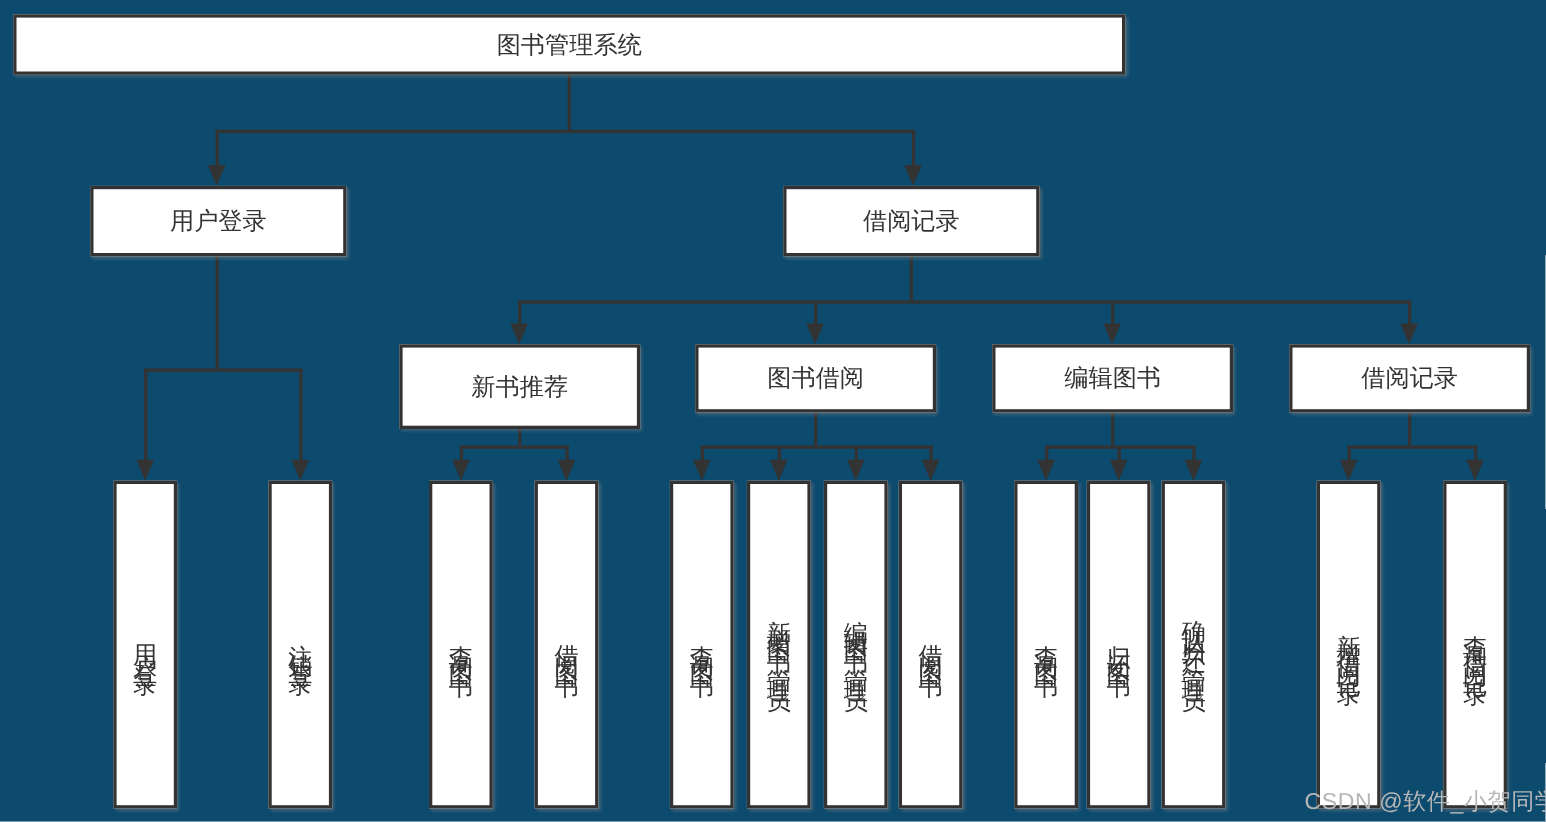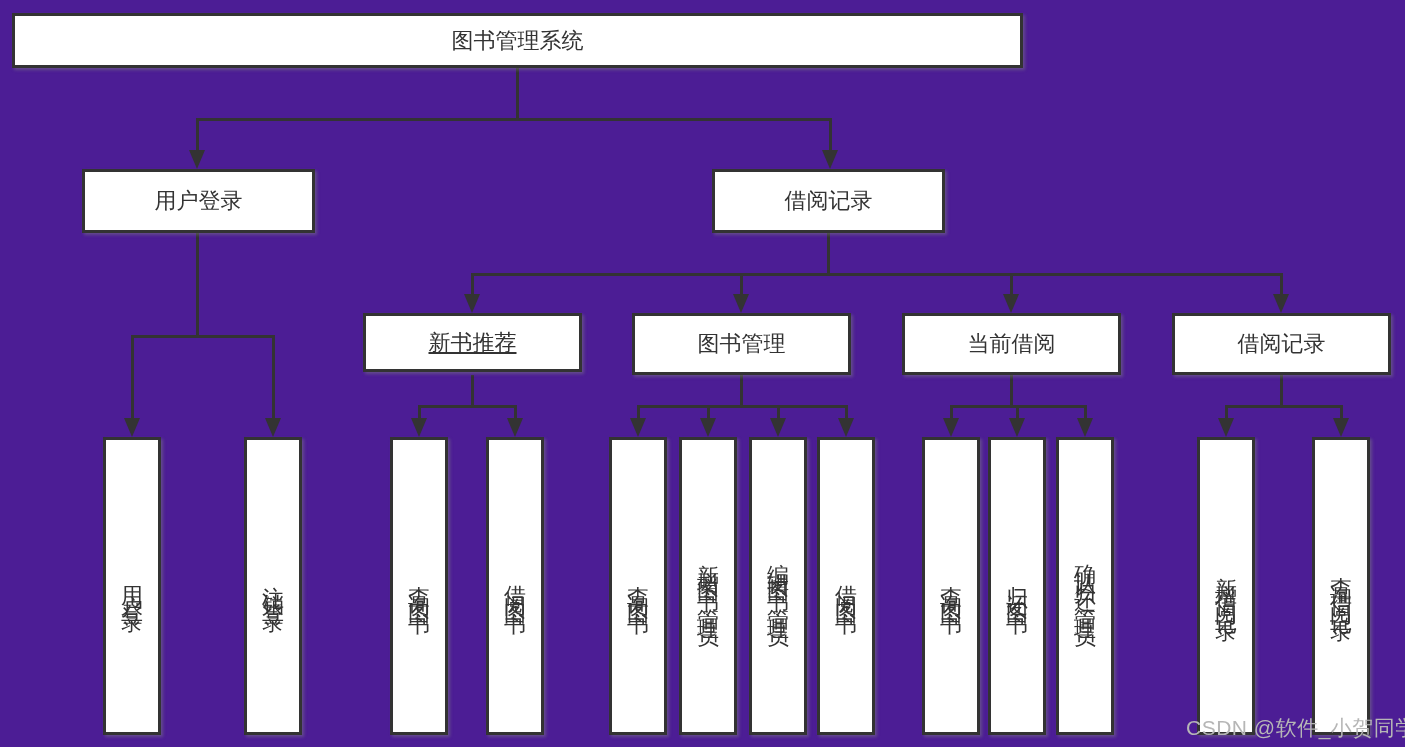--- a/index.html
+++ b/index.html
@@ -5,21 +5,21 @@
   html, body {
     margin: 0;
     padding: 0;
     background: #ffffff;
     font-family: "Liberation Sans", "DejaVu Sans", sans-serif;
   }
   .stage {
     position: relative;
     width: 1405px;
     height: 747px;
-    background: #4c1d95;
+    background: #0c4a6e;
     overflow: hidden;
   }
   .node {
     position: absolute;
     box-sizing: border-box;
     background: #ffffff;
     border: 3px solid #333333;
     box-shadow: 2px 2px 3px rgba(130,130,130,0.45);
     display: flex;
     align-items: center;
@@ -96,28 +96,28 @@
   <div class="line" style="left:471px; top:273px; width:812px; height:3px;"></div>
   <div class="line" style="left:471px; top:273px; width:3px; height:22px;"></div>
   <div class="arrow" style="left:464px; top:294px;"></div>
   <div class="line" style="left:740px; top:273px; width:3px; height:22px;"></div>
   <div class="arrow" style="left:733px; top:294px;"></div>
   <div class="line" style="left:1010px; top:273px; width:3px; height:22px;"></div>
   <div class="arrow" style="left:1003px; top:294px;"></div>
   <div class="line" style="left:1280px; top:273px; width:3px; height:22px;"></div>
   <div class="arrow" style="left:1273px; top:294px;"></div>
 
-  <div class="node" style="left:363px; top:313px; width:219px; height:59px;text-decoration:underline;">
+  <div class="node" style="left:363px; top:313px; width:219px; height:77px;">
     <span>新书推荐</span>
   </div>
   <div class="node" style="left:632px; top:313px; width:219px; height:62px;">
-    <span>图书管理</span>
+    <span>图书借阅</span>
   </div>
   <div class="node" style="left:902px; top:313px; width:219px; height:62px;">
-    <span>当前借阅</span>
+    <span>编辑图书</span>
   </div>
   <div class="node" style="left:1172px; top:313px; width:219px; height:62px;">
     <span>借阅记录</span>
   </div>
 
   <div class="line" style="left:471px; top:375px; width:3px; height:30px;"></div>
   <div class="line" style="left:418px; top:405px; width:99px; height:3px;"></div>
   <div class="line" style="left:418px; top:405px; width:3px; height:14px;"></div>
   <div class="arrow" style="left:411px; top:418px;"></div>
   <div class="line" style="left:514px; top:405px; width:3px; height:14px;"></div>

